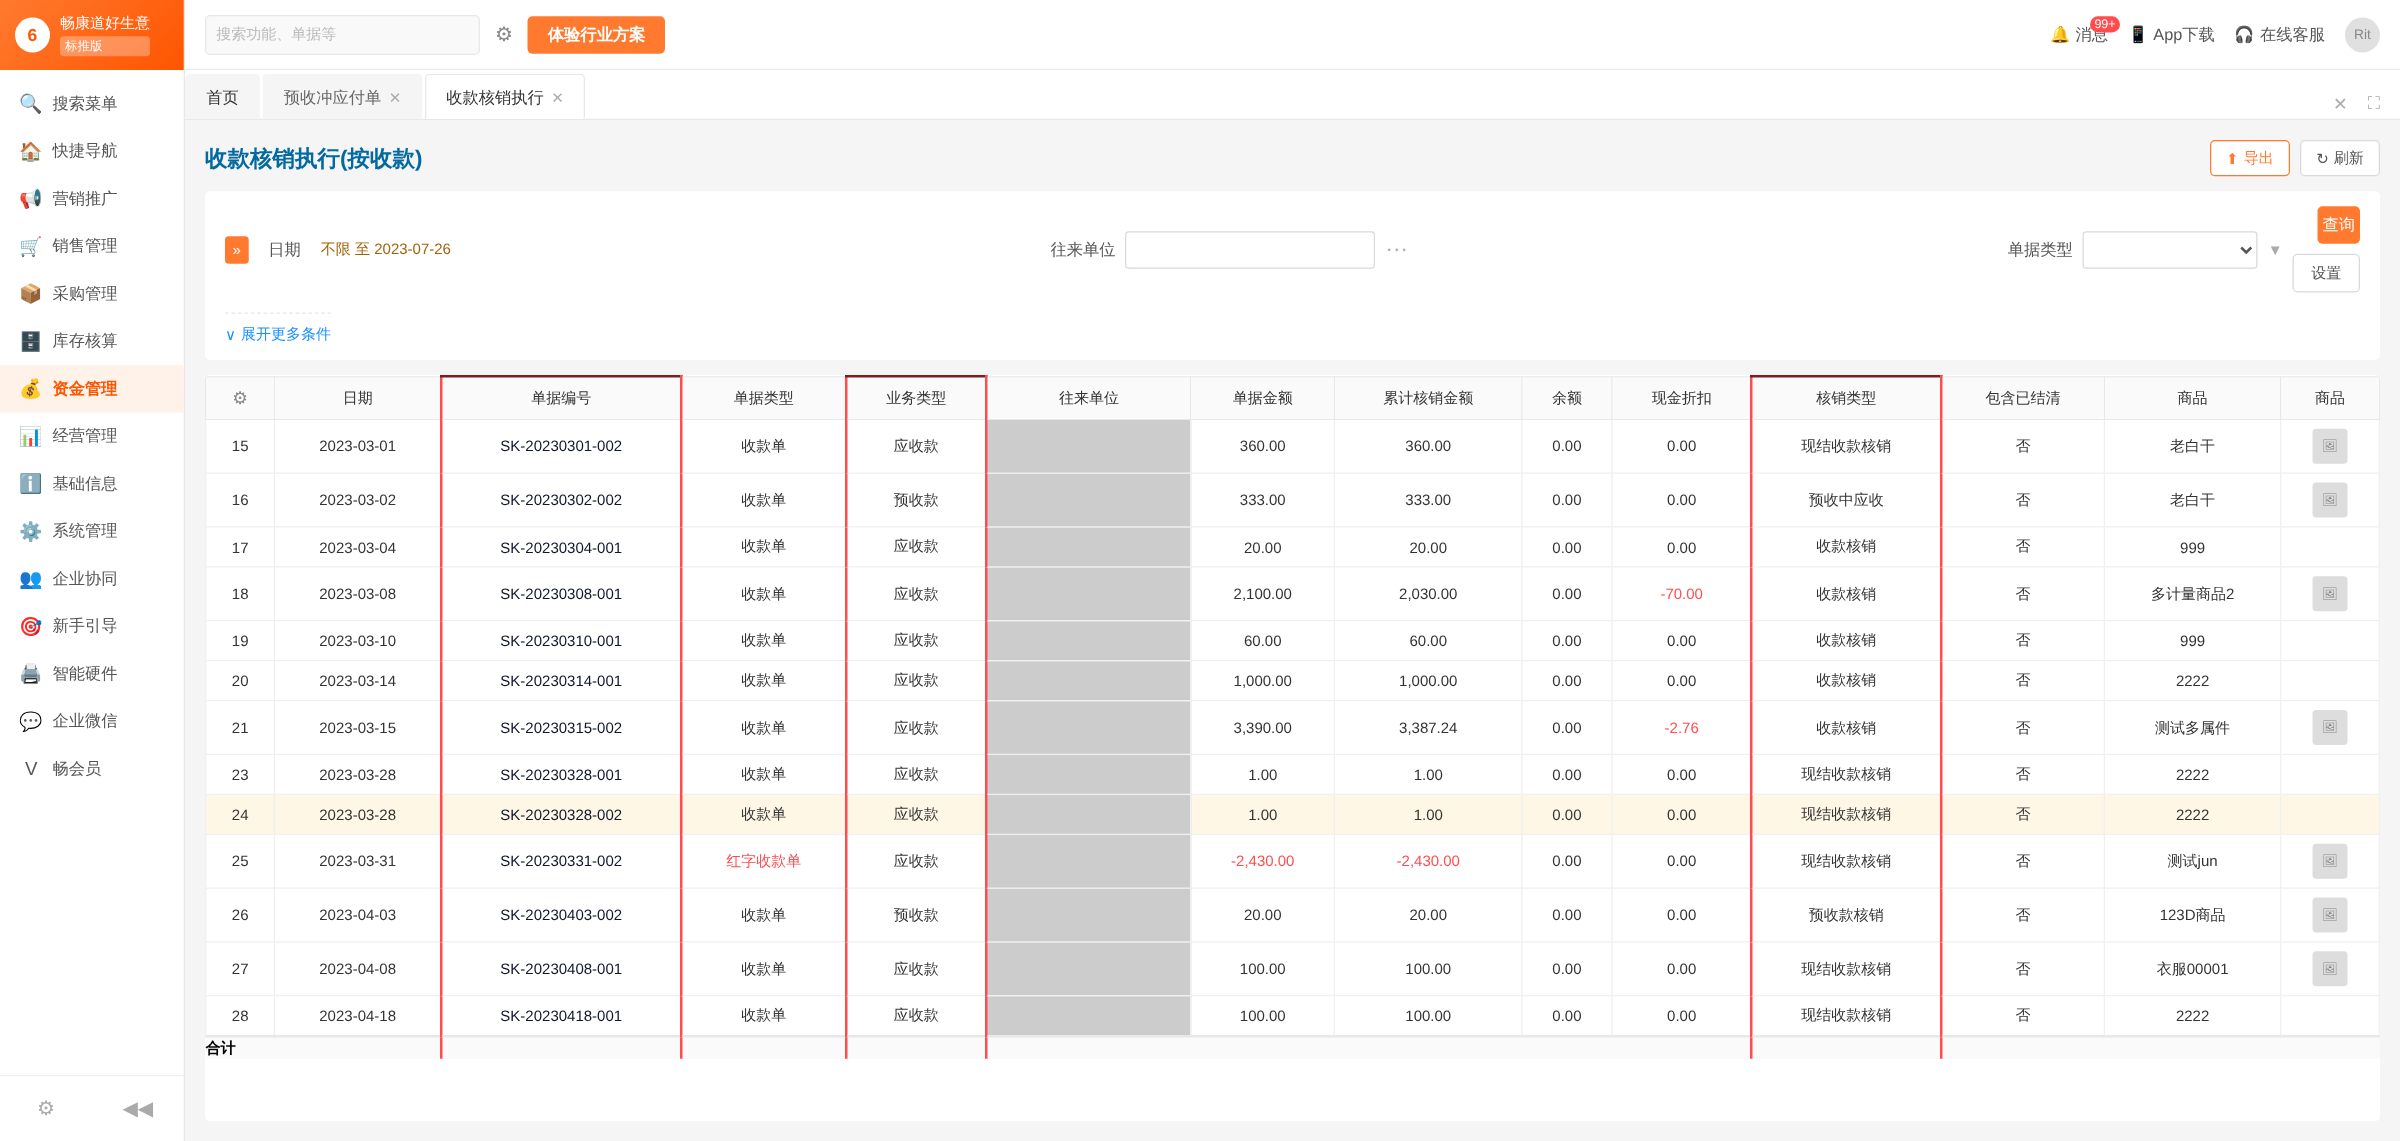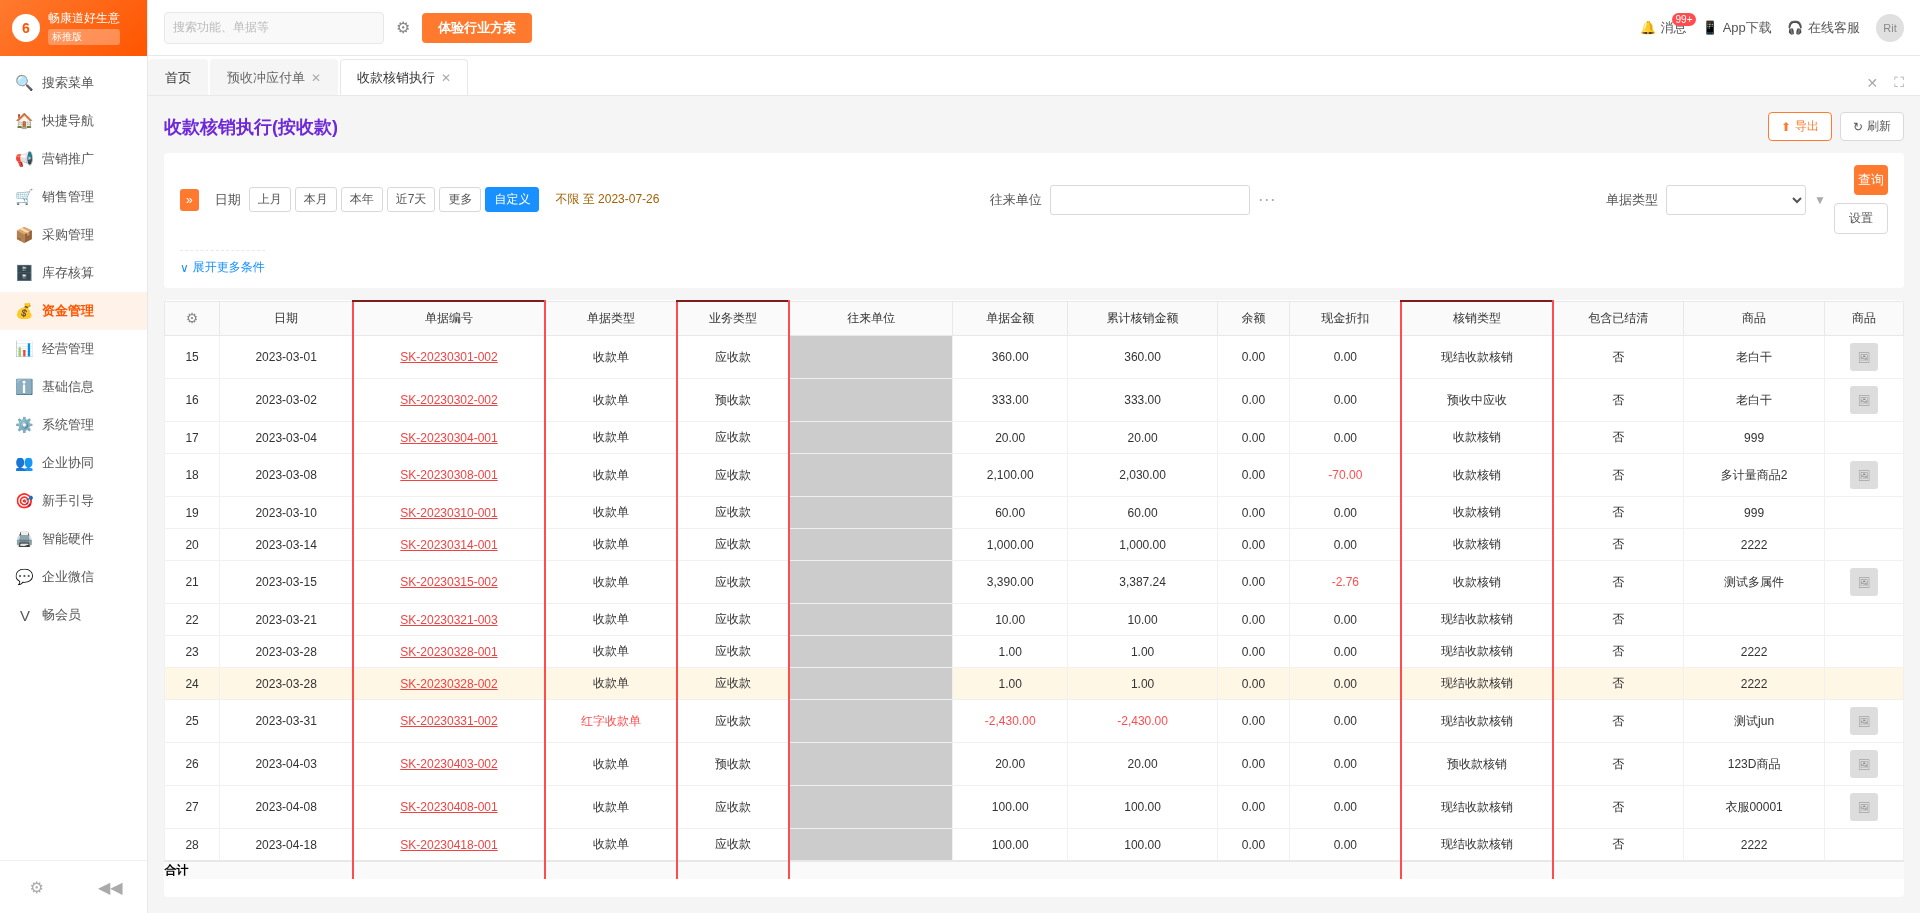--- a/index.html
+++ b/index.html
@@ -38,21 +38,21 @@
     .tab { height: 36px; padding: 0 16px; display: flex; align-items: center; gap: 6px; cursor: pointer; border: 1px solid transparent; border-bottom: none; font-size: 13px; color: #666; background: #f5f5f5; margin-right: 2px; border-radius: 4px 4px 0 0; }
     .tab.home { color: #333; }
     .tab.active { background: #fff; border-color: #e8e8e8; color: #333; font-weight: 500; }
     .tab-close { color: #aaa; font-size: 12px; cursor: pointer; }
     .tabs-right { margin-left: auto; display: flex; align-items: center; gap: 8px; padding-right: 12px; }
     .tab-action-icon { color: #aaa; cursor: pointer; font-size: 14px; padding: 4px; }
 
     
     .content { flex: 1; overflow: hidden; display: flex; flex-direction: column; background: #f5f5f5; padding: 16px; gap: 12px; }
     .page-header { display: flex; align-items: center; justify-content: space-between; }
-    .page-title { font-size: 18px; font-weight: bold; color: #6d28d9; }
+    .page-title { font-size: 18px; font-weight: bold; color: #0369a1; }
     .page-actions { display: flex; gap: 8px; }
     .btn-export { border: 1px solid #ff7a2f; color: #ff7a2f; background: #fff; padding: 5px 12px; border-radius: 4px; cursor: pointer; font-size: 12px; display: flex; align-items: center; gap: 4px; }
     .btn-refresh { border: 1px solid #d9d9d9; color: #555; background: #fff; padding: 5px 12px; border-radius: 4px; cursor: pointer; font-size: 12px; display: flex; align-items: center; gap: 4px; }
 
     
     .filter-bar { background: #fff; border-radius: 4px; padding: 12px 16px; display: flex; flex-wrap: wrap; gap: 12px; align-items: center; }
     .filter-row { display: flex; align-items: center; gap: 8px; flex-wrap: wrap; width: 100%; }
     .filter-label { color: #555; font-size: 13px; white-space: nowrap; }
     .filter-date-btns { display: flex; gap: 4px; }
     .filter-date-btn { padding: 3px 8px; border: 1px solid #d9d9d9; border-radius: 3px; cursor: pointer; font-size: 12px; color: #555; background: #fff; }
@@ -67,21 +67,21 @@
     .filter-actions { display: flex; flex-direction: column; align-items: flex-end; gap: 4px; margin-left: auto; }
 
     
     .table-container { flex: 1; background: #fff; border-radius: 4px; overflow: auto; position: relative; }
     table { width: 100%; border-collapse: collapse; font-size: 12px; }
     thead tr { background: #fafafa; }
     thead th { border: 1px solid #e8e8e8; padding: 8px 10px; text-align: center; color: #333; font-weight: 500; white-space: nowrap; position: sticky; top: 0; background: #fafafa; z-index: 1; }
     tbody tr { background: #fff; }
     tbody tr.highlighted { background: #fff7e6; }
     tbody td { border: 1px solid #f0f0f0; padding: 7px 10px; text-align: center; color: #333; white-space: nowrap; }
-    td.link { color: #ef4444; cursor: pointer; text-decoration: underline; }
+    td.link { color: #0f172a; cursor: pointer; }
     .tfoot-row td { border-top: 2px solid #e8e8e8; font-weight: bold; background: #fafafa; }
     .gear-btn { background: none; border: none; cursor: pointer; color: #888; font-size: 14px; }
     .img-thumb { width: 28px; height: 28px; background: #ddd; border-radius: 3px; display: inline-flex; align-items: center; justify-content: center; color: #888; font-size: 10px; }
 
     
     th.red-outline, td.red-outline { border-left: 2px solid #ff4d4f !important; border-right: 2px solid #ff4d4f !important; }
     th.red-outline-last, td.red-outline-last { border-right: 2px solid #ff4d4f !important; }
     .thead-red-top th.red-outline { border-top: 2px solid #7f1d1d; }
   </style>
 </head>
@@ -228,28 +228,20 @@
       </div>
     </div>
 
     <div class="filter-bar">
       <div class="filter-row">
 
         <div style="margin-right:8px;">
           <span style="background:#ff7a2f;color:#fff;padding:4px 6px;border-radius:3px;font-size:12px;">»</span>
         </div>
         <span class="filter-label">日期</span>
-        <div class="filter-date-btns">
-          <button class="filter-date-btn">上月</button>
-          <button class="filter-date-btn">本月</button>
-          <button class="filter-date-btn">本年</button>
-          <button class="filter-date-btn">近7天</button>
-          <button class="filter-date-btn">更多</button>
-          <button class="filter-date-btn custom">自定义</button>
-        </div>
         <span class="filter-date-range" style="margin-left:8px;">不限 至 2023-07-26</span>
 
         <div style="flex:1;"></div>
 
         <span class="filter-label">往来单位</span>
         <input class="filter-input" style="width: 200px;">
         <span class="filter-dots">···</span>
 
         <div style="flex:1;"></div>
 
@@ -425,40 +417,20 @@
       <td>0.00</td>
       <td style="color:#ff4d4f;">-2.76</td>
       <td class="red-outline">收款核销</td>
       <td>否</td>
       <td>测试多属件</td>
       <td>
         <div class="img-thumb">🖼</div>
       </td>
     </tr>
             <tr>
-      <td>22</td>
-      <td>2023-03-21</td>
-      <td class="link red-outline">SK-20230321-003</td>
-      <td style="">收款单</td>
-      <td class="red-outline">应收款</td>
-      <td style="color:#ccc;background:linear-gradient(90deg,#ccc,#ccc);min-width:80px;">
-        <span style="display:inline-block;width:80px;height:14px;background:#ccc;border-radius:2px;"></span>
-      </td>
-      <td style="">10.00</td>
-      <td style="">10.00</td>
-      <td>0.00</td>
-      <td style="">0.00</td>
-      <td class="red-outline">现结收款核销</td>
-      <td>否</td>
-      <td></td>
-      <td>
-        
-      </td>
-    </tr>
-            <tr>
       <td>23</td>
       <td>2023-03-28</td>
       <td class="link red-outline">SK-20230328-001</td>
       <td style="">收款单</td>
       <td class="red-outline">应收款</td>
       <td style="color:#ccc;background:linear-gradient(90deg,#ccc,#ccc);min-width:80px;">
         <span style="display:inline-block;width:80px;height:14px;background:#ccc;border-radius:2px;"></span>
       </td>
       <td style="">1.00</td>
       <td style="">1.00</td>

